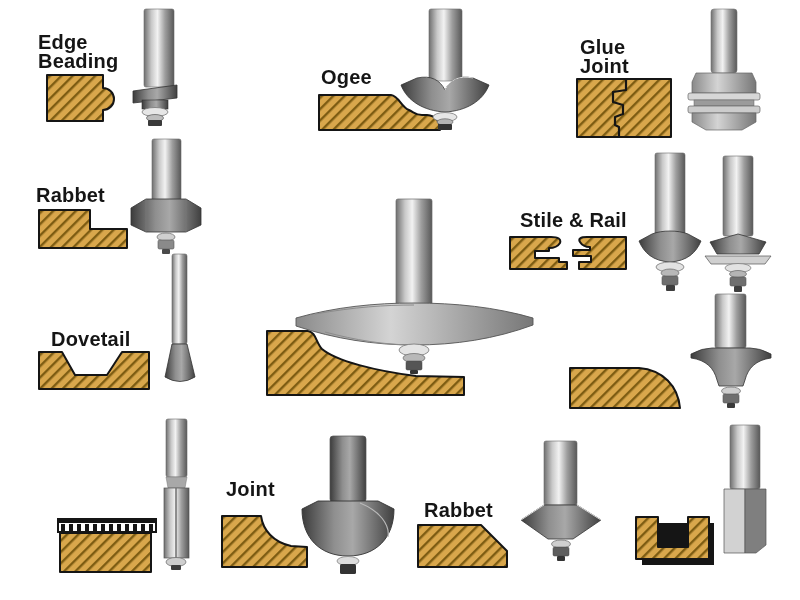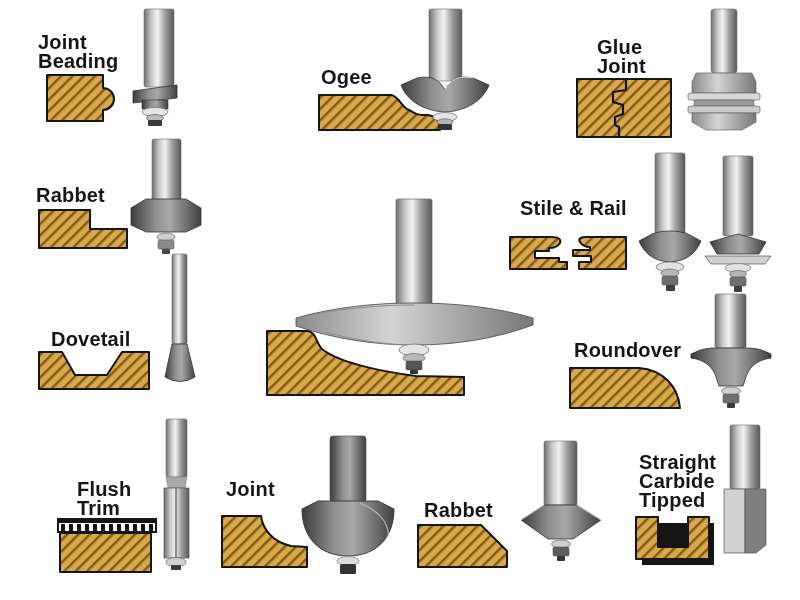--- a/index.html
+++ b/index.html
@@ -48,21 +48,21 @@
       <stop offset="0" stop-color="#8a8a8a"></stop>
         <stop offset=".4" stop-color="#d4d4d4"></stop>
       <stop offset="1" stop-color="#777777"></stop>
     </linearGradient>
   </defs>
 </svg>
 
 <div>
 
   <div class="group">
-    <div class="label" style="left:38px;top:33px;width:100px">Joint Beading</div>
+    <div class="label" style="left:38px;top:33px;width:100px">Edge Beading</div>
     <svg class="art" style="left:46px;top:74px" width="70" height="48" viewBox="0 0 70 48">
       <path class="wood" d="M1,1 H57 V14 A11,11 0 1 1 57,36 V47 H1 Z"></path>
     </svg>
     <svg class="art" style="left:132px;top:8px" width="46" height="118" viewBox="0 0 46 118">
       <rect x="12" y="1" width="30" height="78" rx="2" fill="url(#gShank)" stroke="#6a6a6a" stroke-width="0.6"></rect>
       <path d="M1,83 L45,77 L45,90 L1,95 Z" fill="url(#gCut)" stroke="#333" stroke-width="0.8"></path>
       <rect x="10" y="92" width="26" height="9" fill="url(#gCut)" stroke="#333" stroke-width="0.6"></rect>
       <ellipse cx="23" cy="104" rx="13" ry="4.5" fill="#e6e6e6" stroke="#777" stroke-width="0.8"></ellipse>
       <ellipse cx="23" cy="110" rx="8.5" ry="3.5" fill="#bdbdbd" stroke="#666" stroke-width="0.8"></ellipse>
       <rect x="16" y="112" width="14" height="6" rx="1" fill="#3a3a3a"></rect>
@@ -78,21 +78,21 @@
       <rect x="29" y="1" width="33" height="72" rx="2" fill="url(#gShank)" stroke="#6a6a6a" stroke-width="0.6"></rect>
       <path d="M1,77 L17,70 C31,67 40,72 45,82 C50,72 59,67 73,70 L89,77 C83,93 66,103 45,104 C24,103 7,93 1,77 Z" fill="url(#gCut)" stroke="#333" stroke-width="0.8"></path>
       <path d="M45,82 C50,72 59,67 73,70" fill="none" stroke="#dcdcdc" stroke-width="1"></path>
       <ellipse cx="45" cy="109" rx="12" ry="4.5" fill="#e6e6e6" stroke="#777" stroke-width="0.8"></ellipse>
       <ellipse cx="45" cy="114" rx="8" ry="3.2" fill="#b5b5b5" stroke="#666" stroke-width="0.7"></ellipse>
       <rect x="38" y="116" width="14" height="6" rx="1" fill="#333"></rect>
     </svg>
   </div>
 
   <div class="group">
-    <div class="label" style="left:597px;top:38px;width:80px">Glue Joint</div>
+    <div class="label" style="left:580px;top:38px;width:80px">Glue Joint</div>
     <svg class="art" style="left:576px;top:78px" width="96" height="60" viewBox="0 0 96 60">
       <path class="wood" d="M1,1 H95 V59 H1 Z"></path>
       <path class="seam" d="M50,1 V12 L37,14 V24 L47,27 V36 L39,39 V47 L43,49 V59"></path>
     </svg>
     <svg class="art" style="left:684px;top:8px" width="80" height="124" viewBox="0 0 80 124">
       <rect x="27" y="1" width="26" height="64" rx="3" fill="url(#gShank)" stroke="#777" stroke-width="0.6"></rect>
       <path d="M12,65 H68 L72,74 V85 H8 V74 Z" fill="url(#gBody)" stroke="#666" stroke-width="0.7"></path>
       <rect x="4" y="85" width="72" height="7" rx="2" fill="#d7d7d7" stroke="#666" stroke-width="0.7"></rect>
       <rect x="10" y="92" width="60" height="6" fill="#9b9b9b" stroke="#666" stroke-width="0.5"></rect>
       <rect x="4" y="98" width="72" height="7" rx="2" fill="#cccccc" stroke="#666" stroke-width="0.7"></rect>
@@ -109,21 +109,21 @@
       <rect x="22" y="1" width="29" height="66" rx="2" fill="url(#gShank)" stroke="#6a6a6a" stroke-width="0.6"></rect>
       <path d="M1,70 L16,61 H56 L71,70 V87 L56,94 H16 L1,87 Z" fill="url(#gCut)" stroke="#333" stroke-width="0.8"></path>
       <path d="M16,61 V94 M56,61 V94" stroke="#7a7a7a" stroke-width="0.8" fill="none"></path>
       <ellipse cx="36" cy="99" rx="9" ry="4" fill="#cfcfcf" stroke="#666" stroke-width="0.7"></ellipse>
       <rect x="28" y="102" width="16" height="9" rx="1.5" fill="#8a8a8a" stroke="#555" stroke-width="0.6"></rect>
       <rect x="32" y="111" width="8" height="5" rx="1" fill="#4a4a4a"></rect>
     </svg>
   </div>
 
   <div class="group">
-    <div class="label nowrap" style="left:520px;top:199px">Stile &amp; Rail</div>
+    <div class="label nowrap" style="left:520px;top:211px">Stile &amp; Rail</div>
     <svg class="art" style="left:509px;top:236px" width="118" height="34" viewBox="0 0 118 34">
       <path class="wood" d="M1,1 H42 Q53,1 51,7 Q48,12 40,12 L40,15 H26 V22 H50 V26 H58 V33 H1 Z"></path>
       <path class="wood" d="M117,1 H78 Q68,1 71,6 Q74,11 81,11 L81,14 H64 V20 H82 V26 H70 V33 H117 Z"></path>
     </svg>
     <svg class="art" style="left:638px;top:152px" width="64" height="146" viewBox="0 0 64 146">
       <rect x="17" y="1" width="30" height="82" rx="2" fill="url(#gShank)" stroke="#6a6a6a" stroke-width="0.6"></rect>
       <path d="M1,89 L14,82 C24,78 40,78 50,82 L63,89 C58,101 49,109 32,110 C15,109 6,101 1,89 Z" fill="url(#gCut)" stroke="#333" stroke-width="0.8"></path>
       <ellipse cx="32" cy="115" rx="14" ry="5" fill="#e2e2e2" stroke="#777" stroke-width="0.8"></ellipse>
       <ellipse cx="32" cy="121" rx="9" ry="4" fill="#b8b8b8" stroke="#666" stroke-width="0.7"></ellipse>
       <rect x="24" y="124" width="16" height="9" rx="1.5" fill="#6f6f6f" stroke="#555" stroke-width="0.6"></rect>
@@ -160,35 +160,33 @@
       <path d="M1,120 C40,109 80,105 119,105 C160,105 200,109 238,120 L238,127 C200,141 160,147 119,147 C80,147 40,141 1,128 Z" fill="url(#gBody)" stroke="#555" stroke-width="0.9"></path>
       <path d="M20,116 C60,109 90,107 119,107 M30,134 C60,142 90,147 119,147" fill="none" stroke="#8c8c8c" stroke-width="1"></path>
       <ellipse cx="119" cy="152" rx="15" ry="6" fill="#e4e4e4" stroke="#777" stroke-width="0.8"></ellipse>
       <ellipse cx="119" cy="160" rx="11" ry="4.5" fill="#b8b8b8" stroke="#666" stroke-width="0.7"></ellipse>
       <rect x="111" y="163" width="16" height="9" rx="1.5" fill="#555" stroke="#444" stroke-width="0.5"></rect>
       <rect x="115" y="172" width="8" height="4" rx="1" fill="#333"></rect>
     </svg>
   </div>
 
   <div class="group">
-    <div class="label" style="left:574px;top:341px">Roundover</div>
     <svg class="art" style="left:569px;top:367px" width="112" height="42" viewBox="0 0 112 42">
       <path class="wood" d="M1,1 H70 C94,3 109,19 111,41 L1,41 Z"></path>
     </svg>
     <svg class="art" style="left:690px;top:293px" width="82" height="118" viewBox="0 0 82 118">
       <rect x="25" y="1" width="31" height="54" rx="2" fill="url(#gShank)" stroke="#6a6a6a" stroke-width="0.6"></rect>
       <path d="M1,61 Q12,55 22,55 H60 Q70,55 81,61 L81,65 C66,67 58,75 55,87 L53,93 H29 L27,87 C24,75 16,67 1,65 Z" fill="url(#gCut)" stroke="#333" stroke-width="0.8"></path>
       <ellipse cx="41" cy="98" rx="9.5" ry="4" fill="#cfcfcf" stroke="#666" stroke-width="0.7"></ellipse>
       <rect x="33" y="101" width="16" height="9" rx="1.5" fill="#6f6f6f" stroke="#555" stroke-width="0.6"></rect>
       <rect x="37" y="110" width="8" height="5" rx="1" fill="#3a3a3a"></rect>
     </svg>
   </div>
 
   <div class="group">
-    <div class="label" style="left:77px;top:480px;width:72px">Flush Trim</div>
     <svg class="art" style="left:55px;top:518px" width="104" height="56" viewBox="0 0 104 56">
       <rect x="3" y="1" width="98" height="13" fill="#ffffff" stroke="#151515" stroke-width="2"></rect>
       <rect x="2" y="0" width="100" height="5" class="lam"></rect>
       <g class="lam">
         <rect x="6" y="6" width="4" height="7"></rect>
           <rect x="14" y="6" width="4" height="7"></rect>
         <rect x="22" y="6" width="4" height="7"></rect>
           <rect x="30" y="6" width="4" height="7"></rect>
         <rect x="38" y="6" width="4" height="7"></rect>
           <rect x="46" y="6" width="4" height="7"></rect>
@@ -234,21 +232,20 @@
       <rect x="24" y="1" width="33" height="64" rx="2" fill="url(#gShank)" stroke="#6a6a6a" stroke-width="0.6"></rect>
       <path d="M1,80 L24,65 H57 L81,80 L53,99 H28 Z" fill="url(#gCut)" stroke="#333" stroke-width="0.8"></path>
       <path d="M24,65 L1,80 M57,65 L81,80" stroke="#d8d8d8" stroke-width="1" fill="none"></path>
       <ellipse cx="41" cy="104" rx="9.5" ry="4" fill="#cfcfcf" stroke="#666" stroke-width="0.7"></ellipse>
       <rect x="33" y="107" width="16" height="9" rx="1.5" fill="#5e5e5e" stroke="#444" stroke-width="0.5"></rect>
       <rect x="37" y="116" width="8" height="5" rx="1" fill="#333"></rect>
     </svg>
   </div>
 
   <div class="group">
-    <div class="label" style="left:639px;top:453px;width:100px">Straight Carbide Tipped</div>
     <svg class="art" style="left:634px;top:515px" width="84" height="54" viewBox="0 0 84 54">
       <rect x="8" y="8" width="72" height="42" class="shadow"></rect>
       <path class="wood" d="M2,2 H24 V32 H54 V2 H75 V44 H2 Z"></path>
     </svg>
     <svg class="art" style="left:718px;top:424px" width="54" height="134" viewBox="0 0 54 134">
       <rect x="12" y="1" width="30" height="64" rx="2" fill="url(#gShank)" stroke="#6a6a6a" stroke-width="0.6"></rect>
       <path d="M6,65 H27 V129 H6 Z" fill="#d2d2d2" stroke="#555" stroke-width="0.7"></path>
       <path d="M27,65 H48 V121 L38,129 H27 Z" fill="#7f7f7f" stroke="#555" stroke-width="0.7"></path>
     </svg>
   </div>

